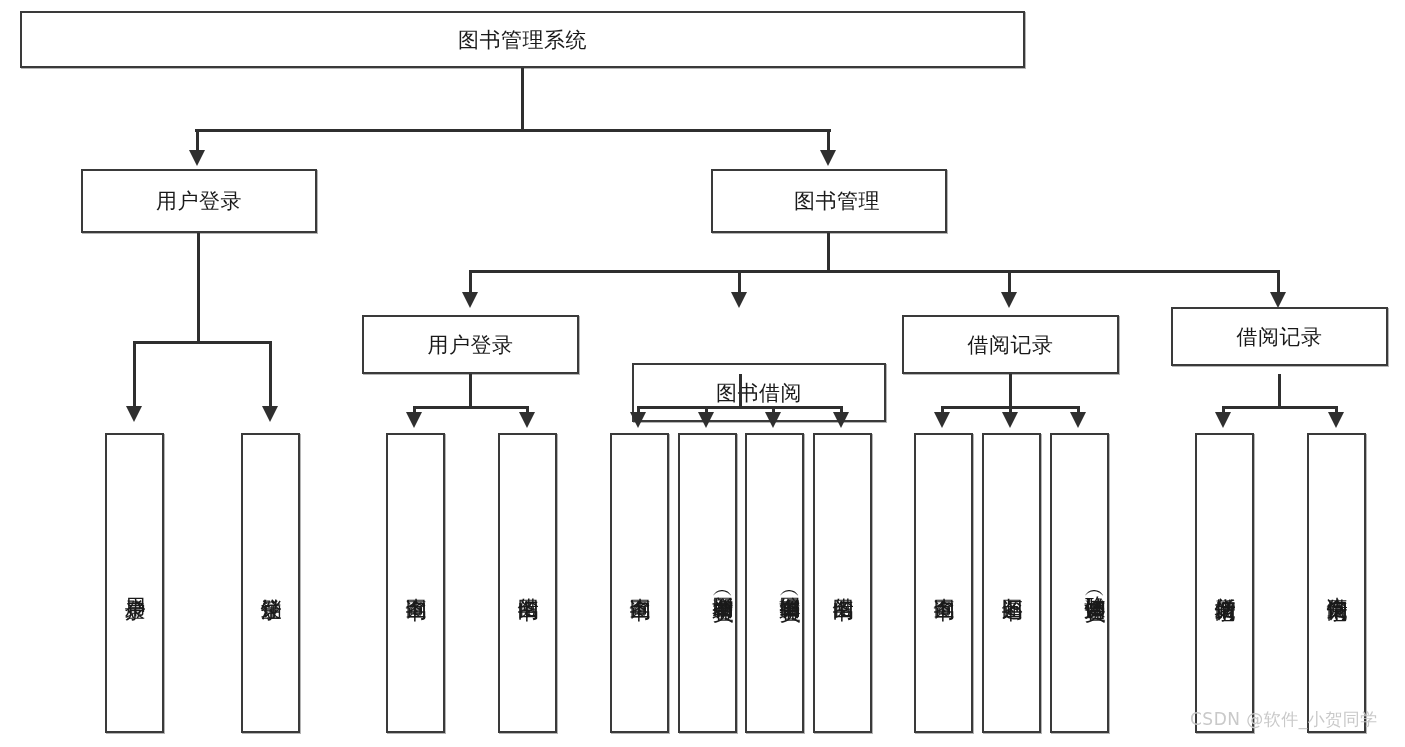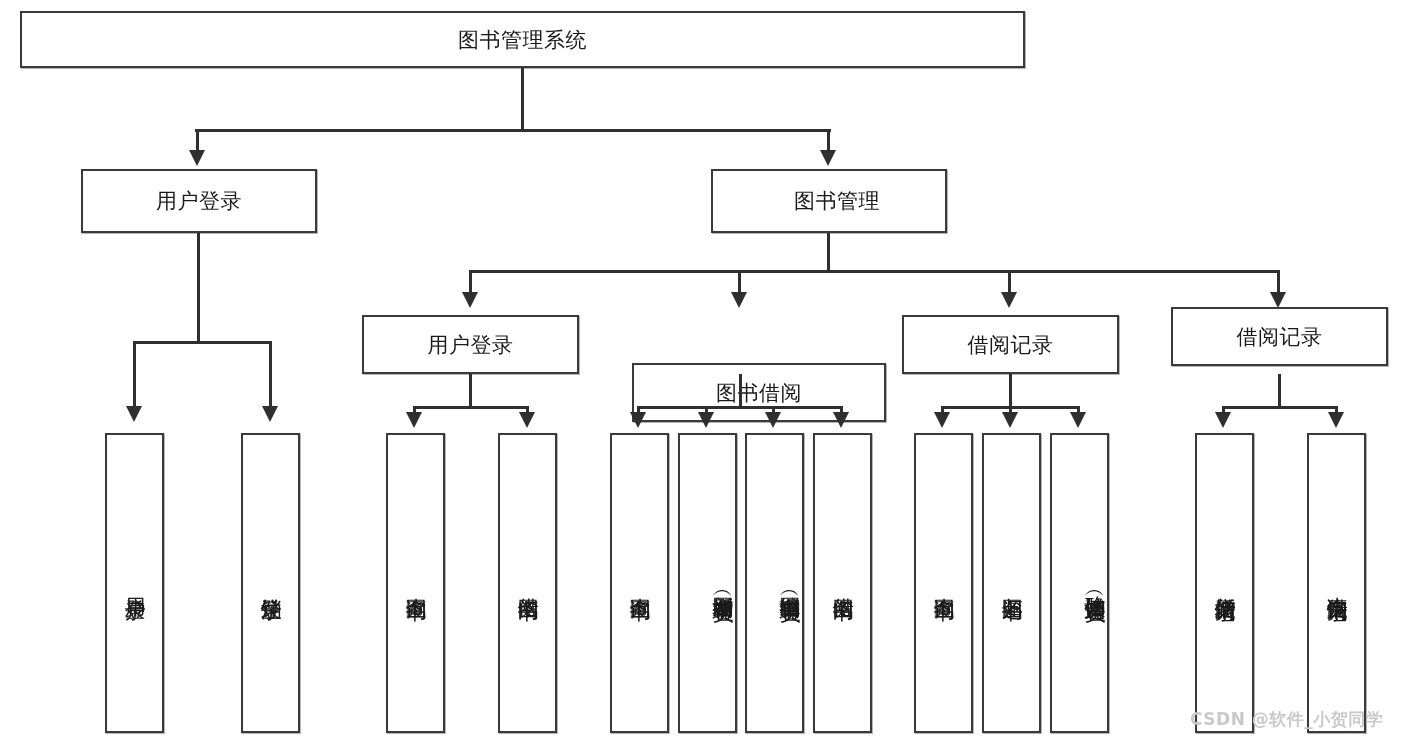--- a/index.html
+++ b/index.html
@@ -205,17 +205,17 @@
   <div class="edge edge-v" style="left:1335px; top:406px; width:3px; height:14px;"></div>
   <div class="arrow" style="left:1328px; top:412px;"></div>
 
   <div class="node node-v center-v" style="left:1195px; top:433px; width:59px; height:300px;">
     <span>新增借阅记录</span>
   </div>
   <div class="node node-v center-v" style="left:1307px; top:433px; width:59px; height:300px;">
     <span>查询借阅记录</span>
   </div>
 
-  <div class="watermark" style="left:1190px; top:708px;font-weight:bold;">
+  <div class="watermark" style="left:1190px; top:708px;">
     <span>CSDN @软件_小贺同学</span>
   </div>
 
 </div>
 
 </body></html>

